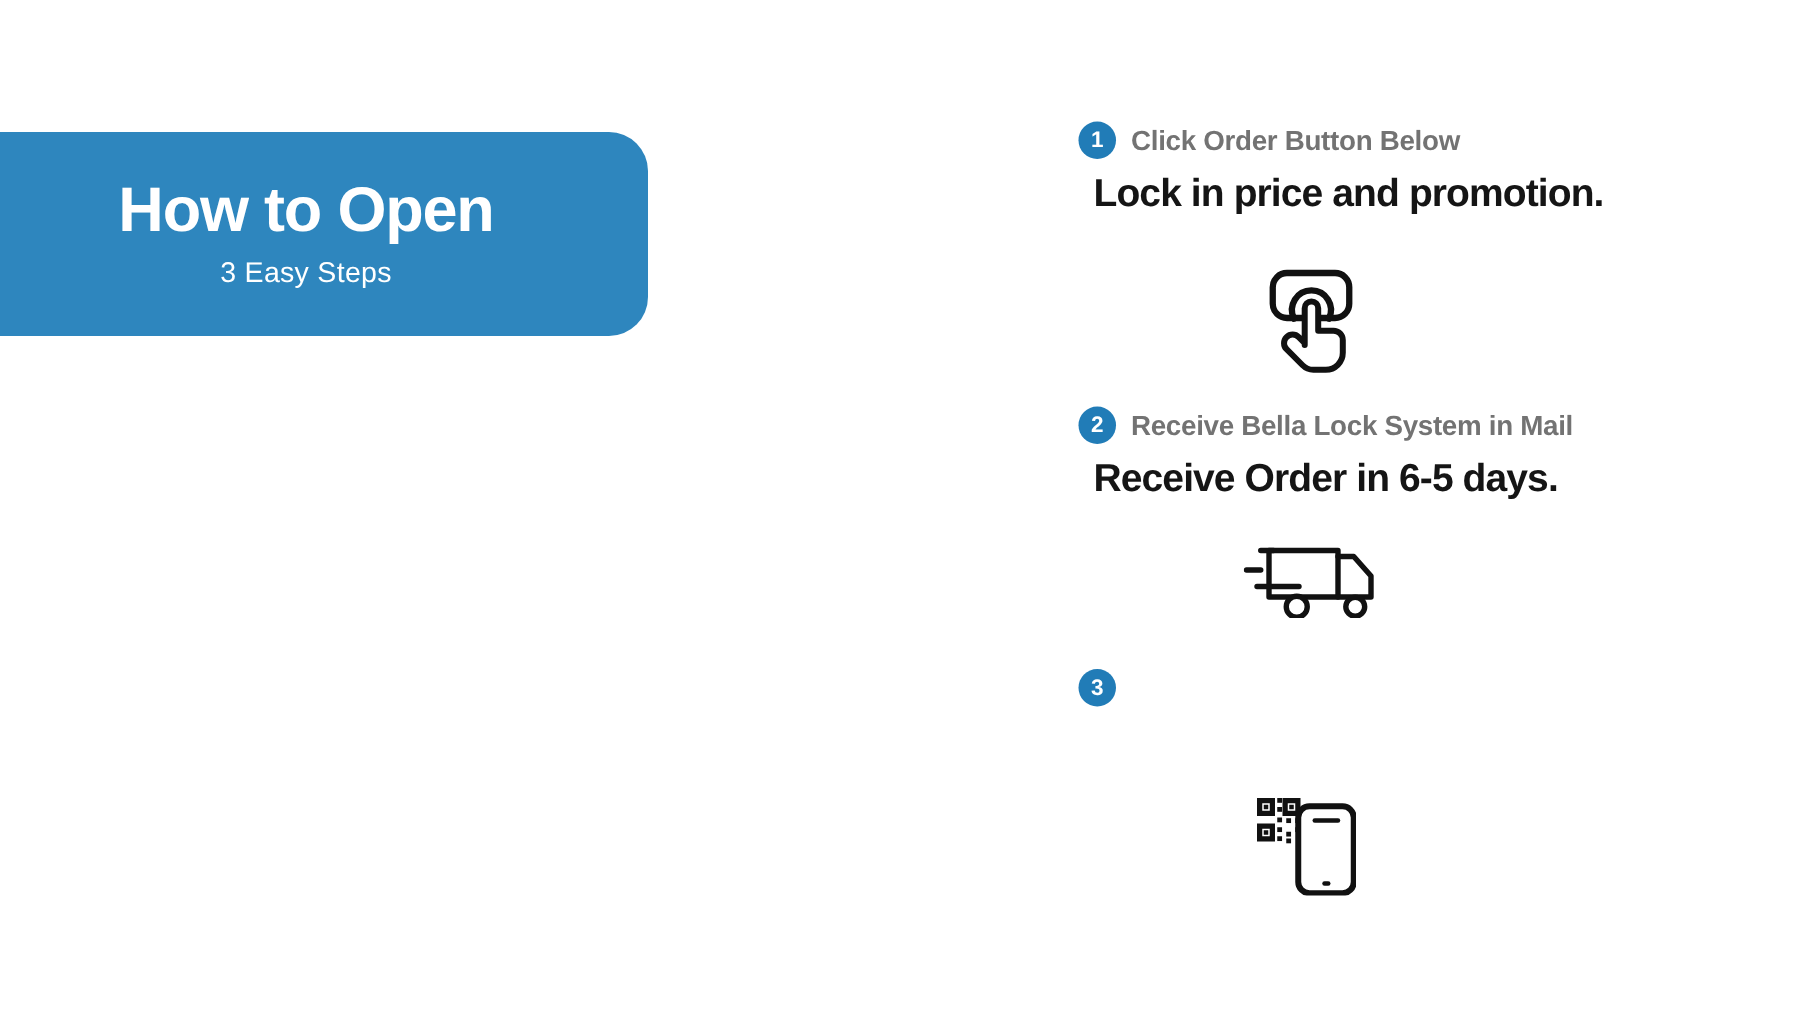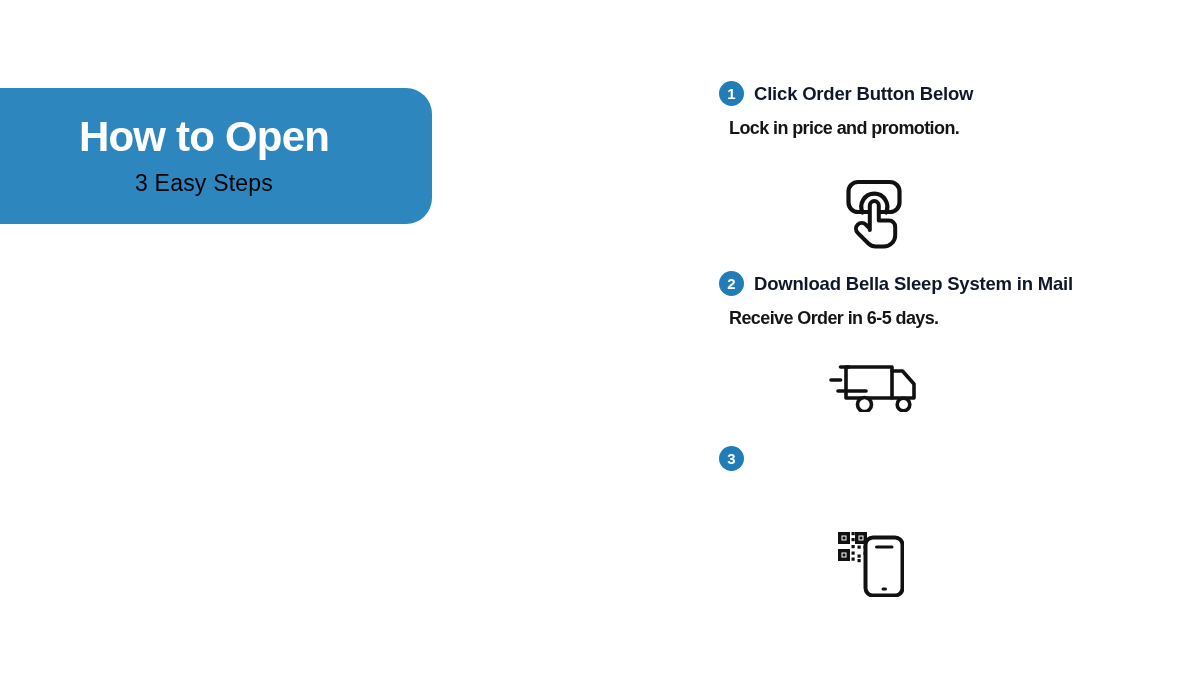--- a/index.html
+++ b/index.html
@@ -24,51 +24,51 @@
     color: #ffffff;
   }
   .hero-title {
     font-size: 42px;
     font-weight: bold;
     letter-spacing: -0.8px;
     line-height: 1.05;
   }
   .hero-subtitle {
     margin-top: 10px;
-    font-size: 23px;
-    color: #000000;
+    font-size: 19px;
+    color: #ffffff;
     letter-spacing: 0.2px;
   }
 
   
   .step { position: absolute; left: 719px; width: 370px; }
   .step-1 { top: 81px; }
   .step-2 { top: 271px; }
   .step-3 { top: 446px; }
 
   .step-header { display: flex; align-items: center; gap: 10px; }
   .step-num {
     flex: 0 0 auto;
     width: 25px; height: 25px;
     border-radius: 50%;
     background: #217CB7;
     color: #ffffff;
     font-size: 15px; font-weight: bold;
     display: flex; align-items: center; justify-content: center;
   }
   .step-heading {
-    color: #0f172a;
+    color: #737373;
     font-size: 18.5px;
     font-weight: bold;
     letter-spacing: -0.2px;
     white-space: nowrap;
   }
   .step-main {
     margin: 7px 0 0 10px;
-    font-size: 18px;
+    font-size: 26px;
     font-weight: bold;
     letter-spacing: -0.6px;
     line-height: 30px;
     color: #151515;
     white-space: nowrap;
   }
   .step-sub {
     margin: 3px 0 0 14px;
     font-size: 17px;
     color: #232323;
@@ -103,21 +103,21 @@
   <svg viewBox="0 0 58 78" xmlns="http://www.w3.org/2000/svg" fill="none" stroke="#111111" stroke-width="4.2" stroke-linecap="round" stroke-linejoin="round">
     <rect x="3.5" y="5" width="51" height="30" rx="9.5"></rect>
     <path d="M17.7 35.5 A13 13 0 1 1 40.9 35.5"></path>
     <path d="M24.8 53 V28.5 A4.5 4.5 0 0 1 33.8 28.5 V43.5 H44 A6.2 6.2 0 0 1 50.2 49.7 V58.2 A11.3 11.3 0 0 1 38.9 69.5 H30.6 C27.9 69.5 25.3 68.4 23.4 66.5 L12.7 55.8 A5.7 5.7 0 0 1 20.8 47.7 L24.8 51.7 Z" fill="#ffffff" stroke-width="4"></path>
   </svg>
 </div>
 
 <section class="step step-2">
   <div class="step-header">
     <span class="step-num">2</span>
-    <span class="step-heading">Download Bella Sleep System in Mail</span>
+    <span class="step-heading">Receive Bella Lock System in Mail</span>
   </div>
   <div class="step-main">Receive Order in 6-5 days.</div>
 </section>
 
 <div class="icon icon-truck">
   <svg viewBox="0 0 90 52" xmlns="http://www.w3.org/2000/svg" fill="none" stroke="#111111" stroke-width="3.6" stroke-linecap="round" stroke-linejoin="round">
     <rect x="17" y="7" width="46" height="31"></rect>
     <path d="M63 11 H73.5 L85 24 V38 H63"></path>
     <path d="M11.5 7 H20"></path>
     <path d="M2 20 H11.5"></path>

